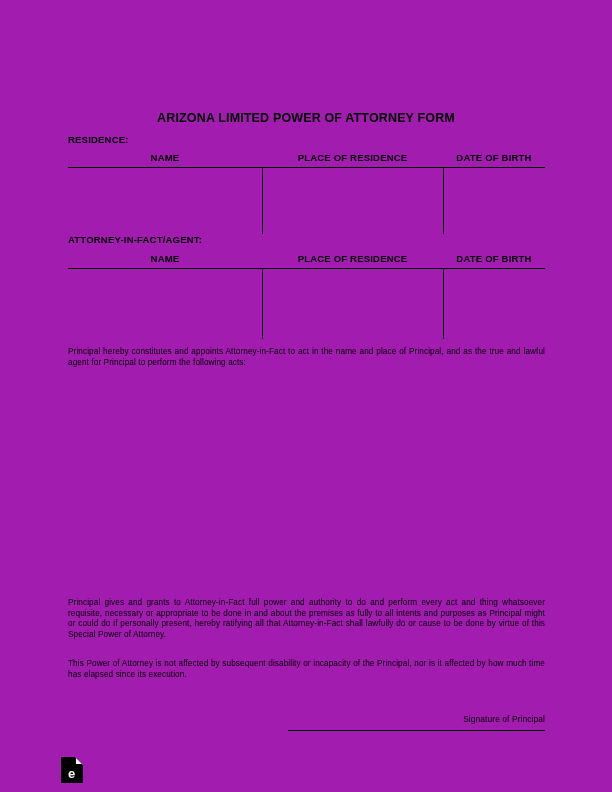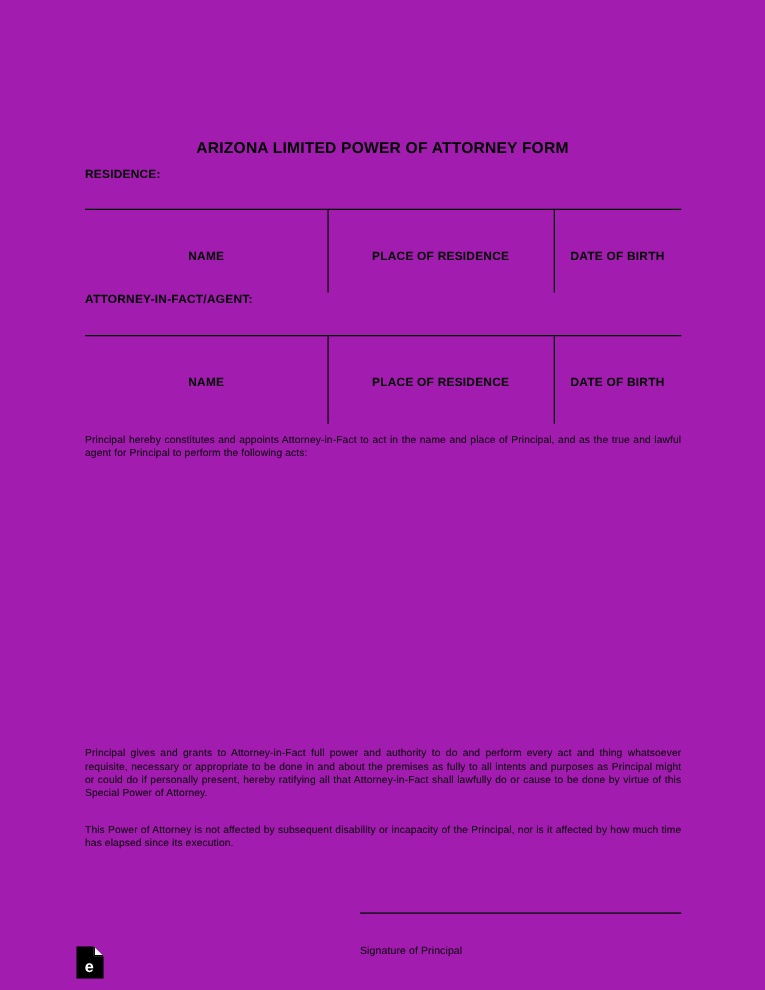--- a/index.html
+++ b/index.html
@@ -46,21 +46,20 @@
     position: absolute;
     left: 68px;
     width: 477px;
   }
   .party-table.t1 { top: 152px; }
   .party-table.t2 { top: 253px; }
 
   .col-headers {
     position: relative;
     height: 14px;
-    margin-top: 48px;
   }
   .col-head {
     position: absolute;
     top: 0;
     font-size: 9.5px;
     font-weight: bold;
     letter-spacing: 0.2px;
     white-space: nowrap;
     text-align: center;
   }
@@ -108,22 +107,23 @@
     position: absolute;
     left: 288px;
     top: 730px;
     width: 257px;
     height: 0;
     border-top: 1.3px solid #000000;
   }
   .sig-label {
     position: absolute;
     left: 288px;
-    top: 755px;
+    top: 714px;
     width: 257px;
+    text-align: right;
     font-size: 8.4px;
     letter-spacing: 0.1px;
   }
 
   
   .page-number {
     position: absolute;
     left: 288px;
     top: 797px;
     width: 257px;

